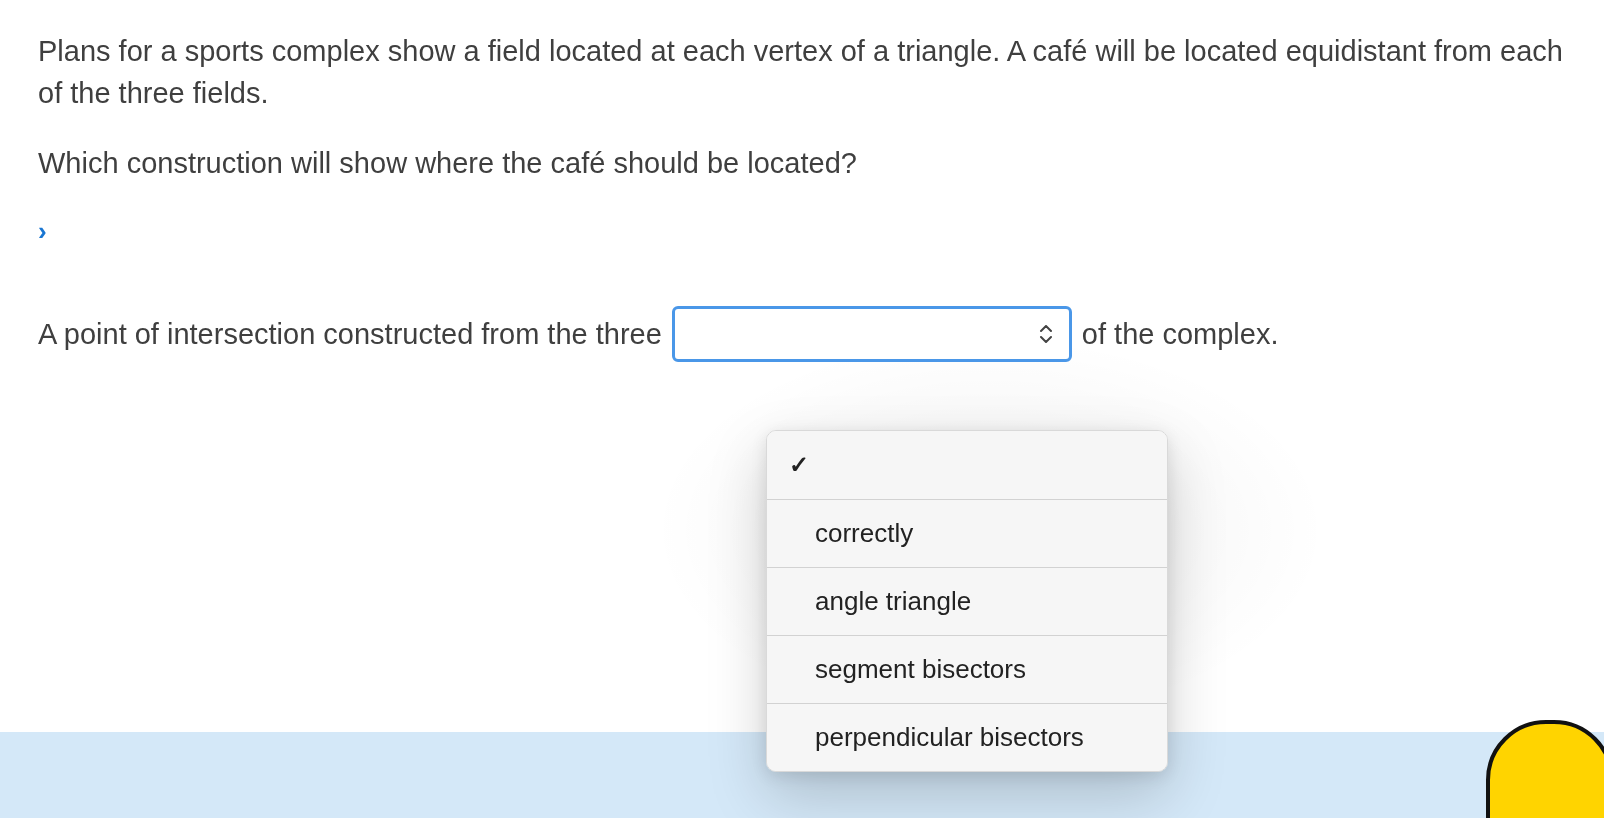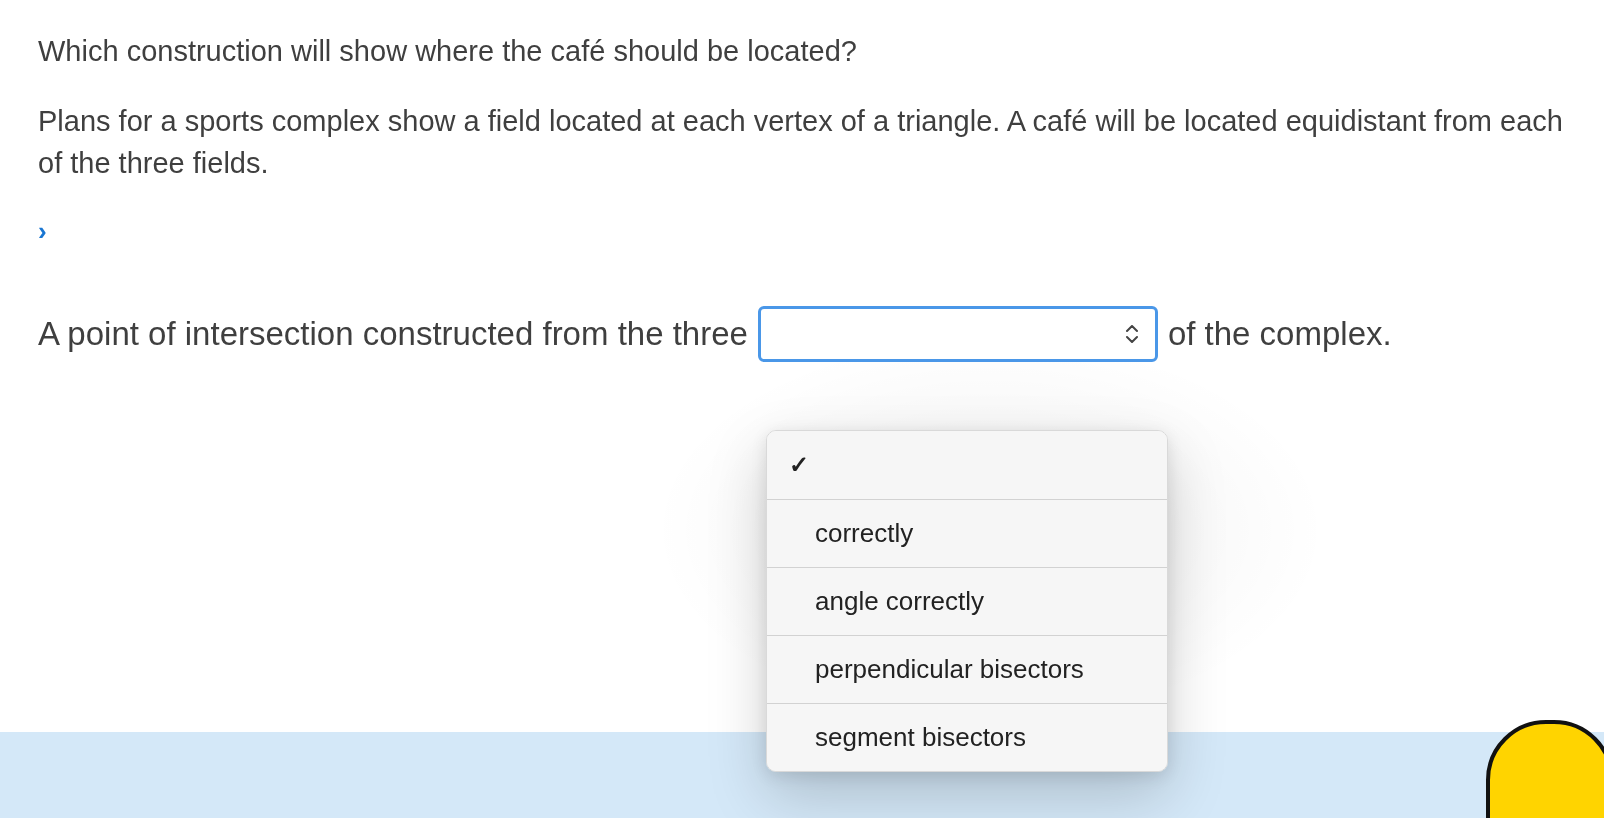--- a/index.html
+++ b/index.html
@@ -34,21 +34,21 @@
     color: #1976d2;
     font-weight: 700;
     font-size: 26px;
     line-height: 1;
     flex: 0 0 auto;
   }
   .answer-line {
     display: flex;
     align-items: center;
     gap: 10px;
-    font-size: 33px;
+    font-size: 29px;
     color: #3f3f3f;
   }
   .select-box {
     position: relative;
     width: 400px;
     height: 56px;
     border: 3px solid #4a97e8;
     border-radius: 6px;
     background: #ffffff;
     box-sizing: border-box;
@@ -134,22 +134,22 @@
     z-index: 3;
   }
 </style>
 </head>
 <body>
 
 <div class="bottom-strip"></div>
 <div class="halo"></div>
 
 <div class="content">
+  <div class="para">Plans for a sports complex show a field located at each vertex of a triangle. A café will be located equidistant from each of the three fields.</div>
   <div class="para">Which construction will show where the café should be located?</div>
-  <div class="para">Plans for a sports complex show a field located at each vertex of a triangle. A café will be located equidistant from each of the three fields.</div>
 
   <div class="instruction-row">
     <span class="chevron">›</span>
   </div>
 
   <div class="answer-line">
     <span>A point of intersection constructed from the three</span>
     <div class="select-box">
       <span></span>
       <span class="updown">
@@ -166,23 +166,23 @@
 </div>
 
 <div class="dropdown">
   <div class="opt blank">
     <span class="check">✓</span>
   </div>
   <div class="opt">
     <span>correctly</span>
   </div>
   <div class="opt">
-    <span>angle correctly</span>
+    <span>angle triangle</span>
+  </div>
+  <div class="opt">
+    <span>segment bisectors</span>
   </div>
   <div class="opt">
     <span>perpendicular bisectors</span>
-  </div>
-  <div class="opt">
-    <span>segment bisectors</span>
   </div>
 </div>
 
 <div class="yellow-blob"></div>
 
 </body></html>

